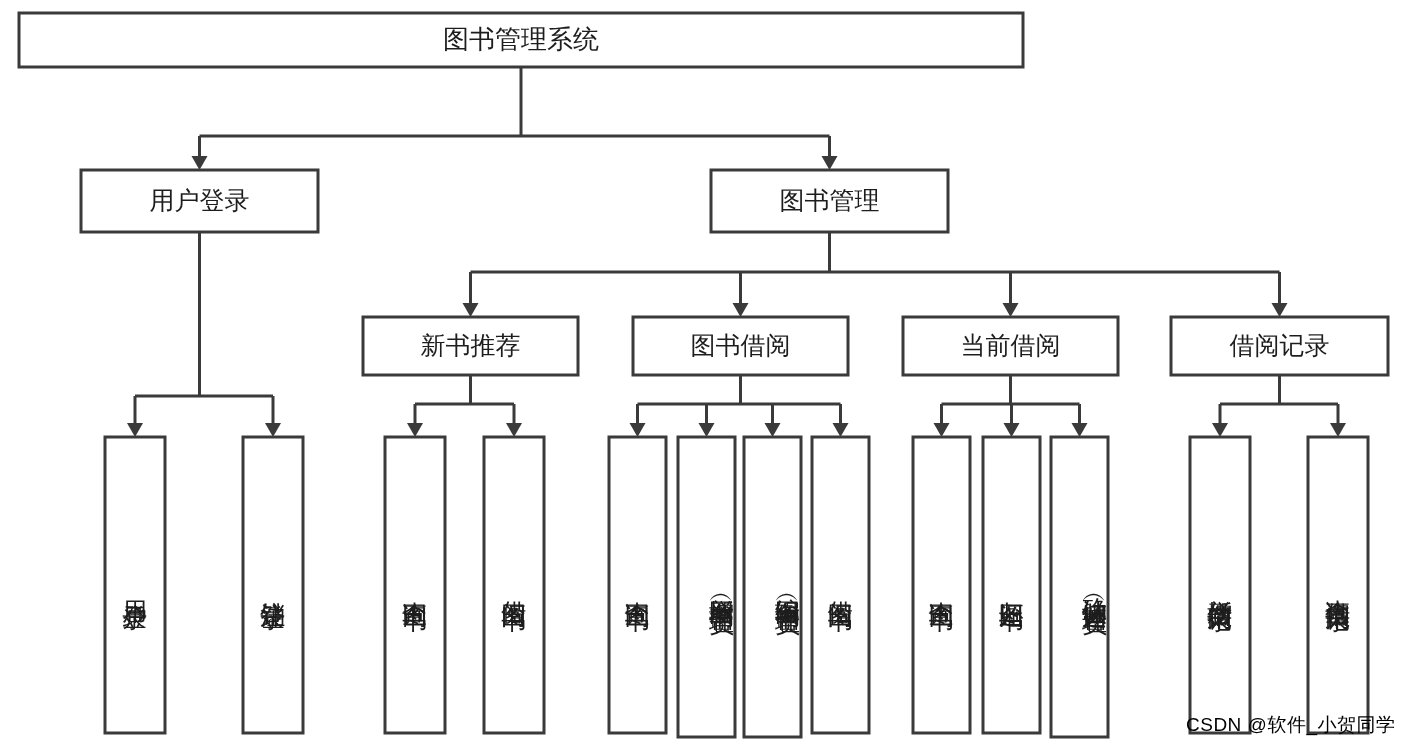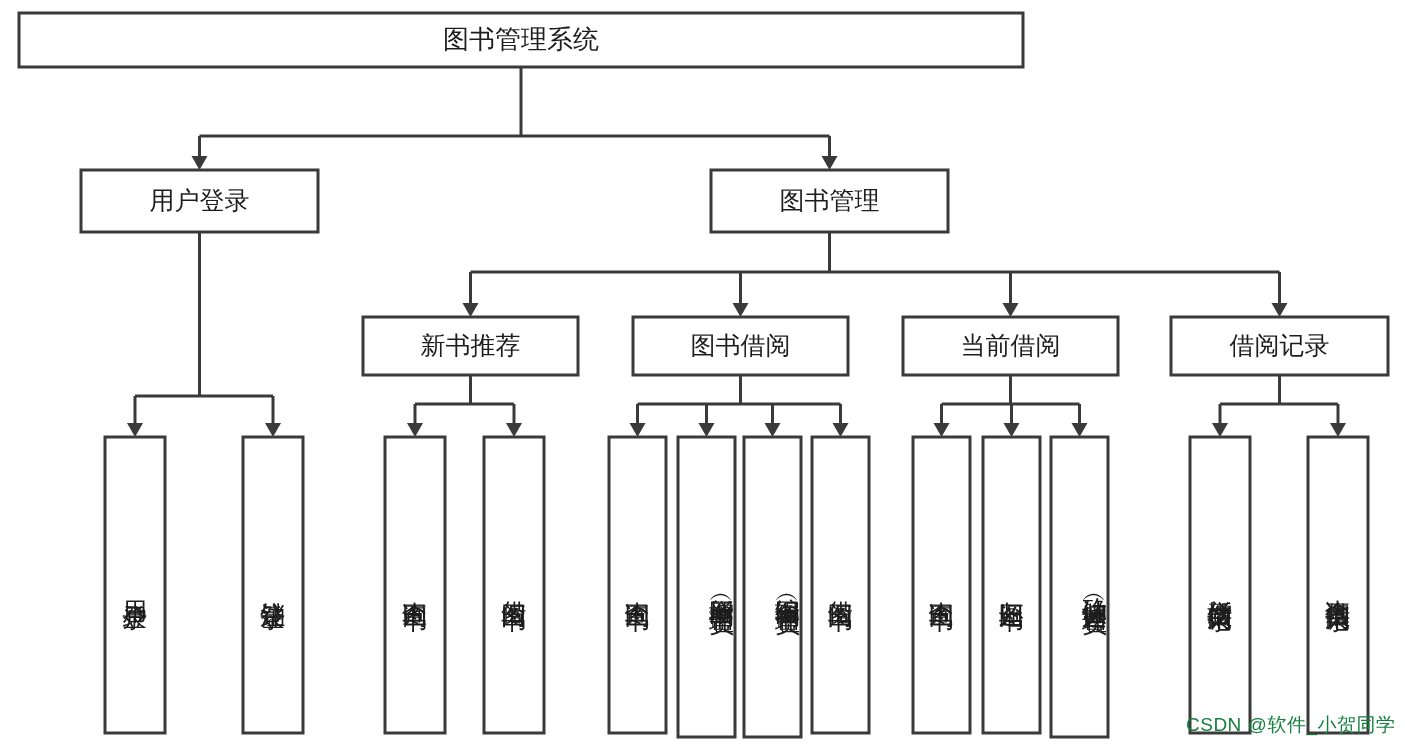--- a/index.html
+++ b/index.html
@@ -23,21 +23,21 @@
     color:#1d1d1d;font-size:25px;line-height:1.06;
     writing-mode:vertical-rl;text-orientation:upright;
     display:flex;align-items:flex-start;justify-content:center;
     white-space:nowrap;letter-spacing:2px;
     pointer-events:none;
   }
   .vlabel.centered{align-items:center;}
   .watermark{
     position:absolute;
     font-family:"Liberation Sans","DejaVu Sans",sans-serif;
-    font-size:19px;color:#15803d;white-space:nowrap;
+    font-size:19px;color:#000000;white-space:nowrap;
     letter-spacing:0.5px;
   }
 </style>
 </head>
 <body>
 
 <div id="stage">
 
   <svg id="diagram" viewBox="0 0 1405 747">
     <defs>

